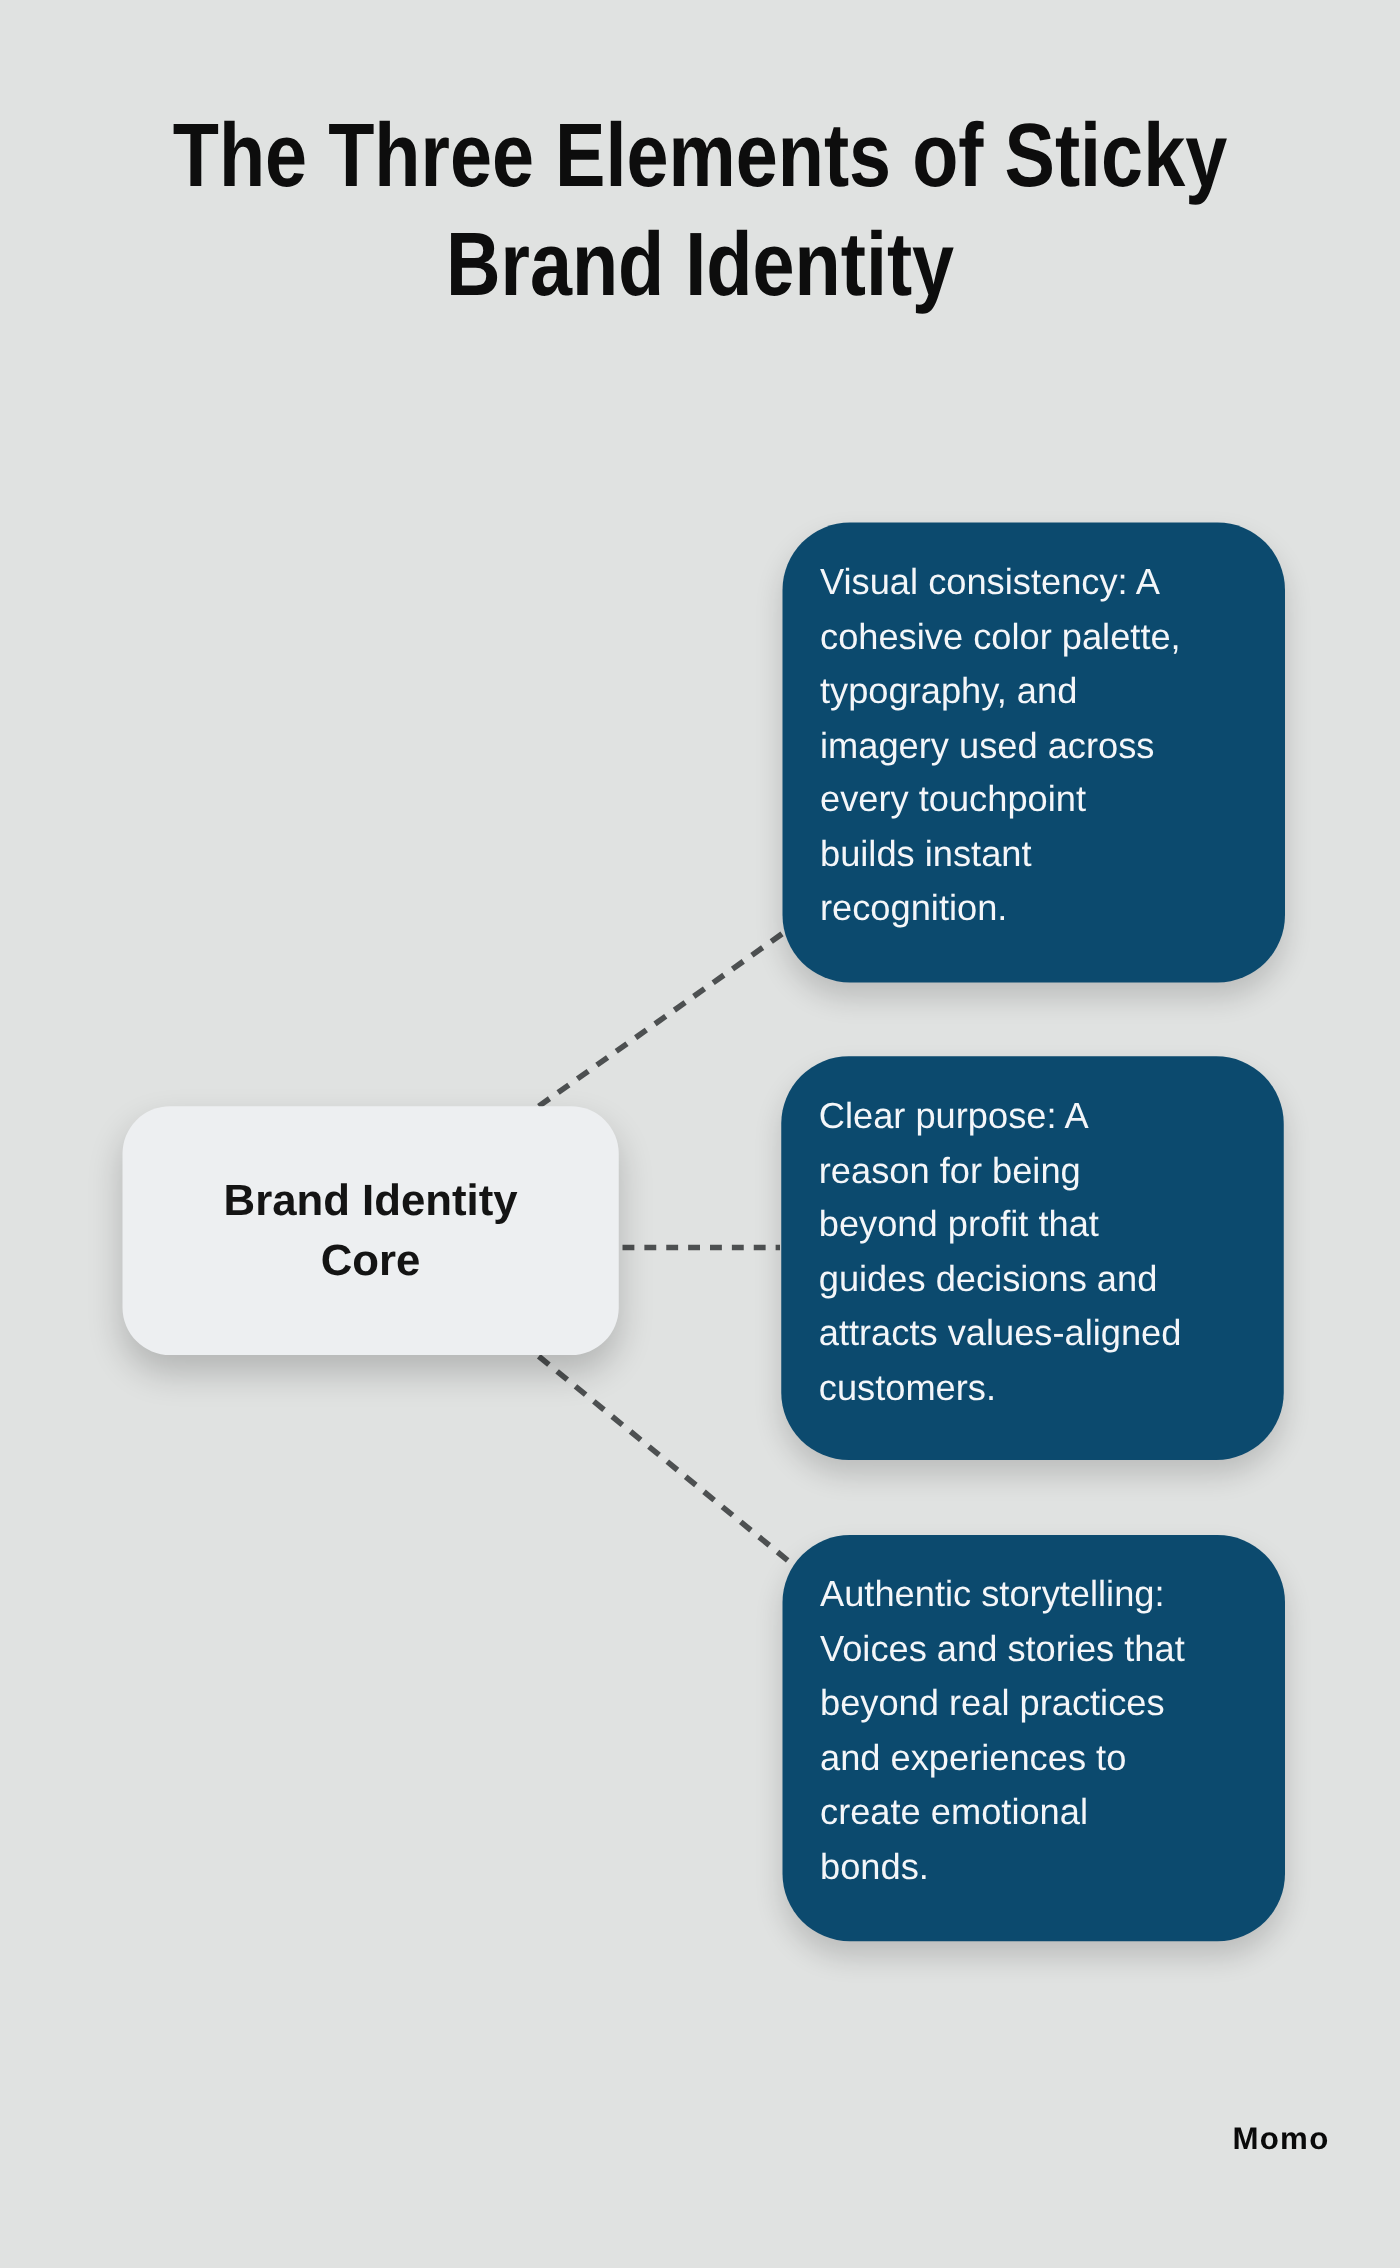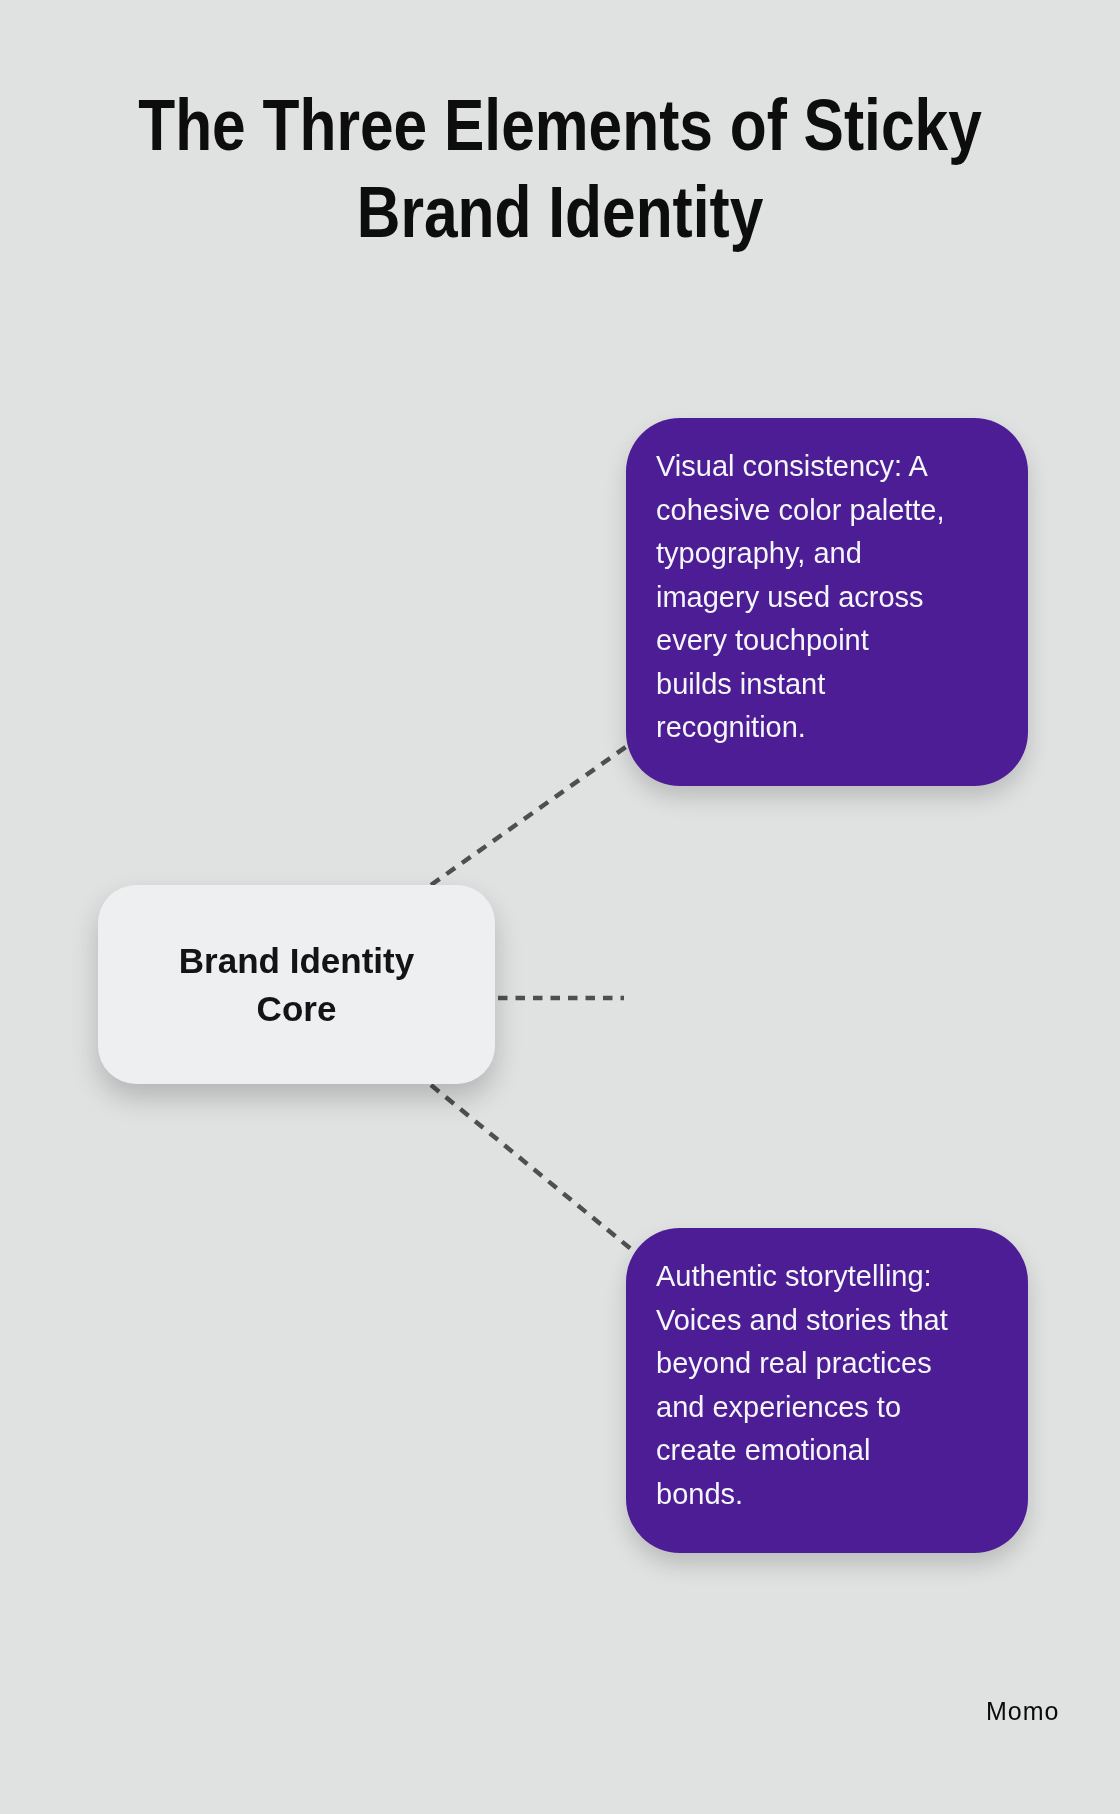--- a/index.html
+++ b/index.html
@@ -20,33 +20,33 @@
     background:#edeff1; border-radius:38px;
     box-shadow:0 14px 28px rgba(0,0,0,0.20);
     display:flex; align-items:center; justify-content:center;
   }
   .core-label {
     font-size:35px; font-weight:700; line-height:48px; color:#141414;
     text-align:center; white-space:pre-line;
   }
   .element-box {
     position:absolute; left:626px; width:402px;
-    background:#4c1d95; border-radius:54px;
+    background:#0c4a6e; border-radius:54px;
     box-shadow:0 12px 22px rgba(0,0,0,0.16);
     padding:27px 30px; box-sizing:border-box;
   }
   .box-1 { top:418px; height:368px; }
   .box-2 { top:845px; height:323px; left:625px; }
   .box-3 { top:1228px; height:325px; }
   .element-text {
     font-size:29px; line-height:43.5px; color:#f4f6f9; white-space:pre-line;
   }
   .watermark {
     position:absolute; left:986px; top:1697px;
-    font-size:25px; font-weight:400; letter-spacing:1px; color:#0a0a0a;
+    font-size:25px; font-weight:700; letter-spacing:1px; color:#0a0a0a;
   }
 </style>
 </head>
 <body>
 
 <div class="canvas">
 
   <h1 class="title">The Three Elements of Sticky
 Brand Identity</h1>
 
@@ -64,20 +64,28 @@
   <div class="element-box box-1">
     <span class="element-text">Visual consistency: A
 cohesive color palette,
 typography, and
 imagery used across
 every touchpoint
 builds instant
 recognition.</span>
   </div>
 
+  <div class="element-box box-2">
+    <span class="element-text">Clear purpose: A
+reason for being
+beyond profit that
+guides decisions and
+attracts values-aligned
+customers.</span>
+  </div>
 
   <div class="element-box box-3">
     <span class="element-text">Authentic storytelling:
 Voices and stories that
 beyond real practices
 and experiences to
 create emotional
 bonds.</span>
   </div>
 

